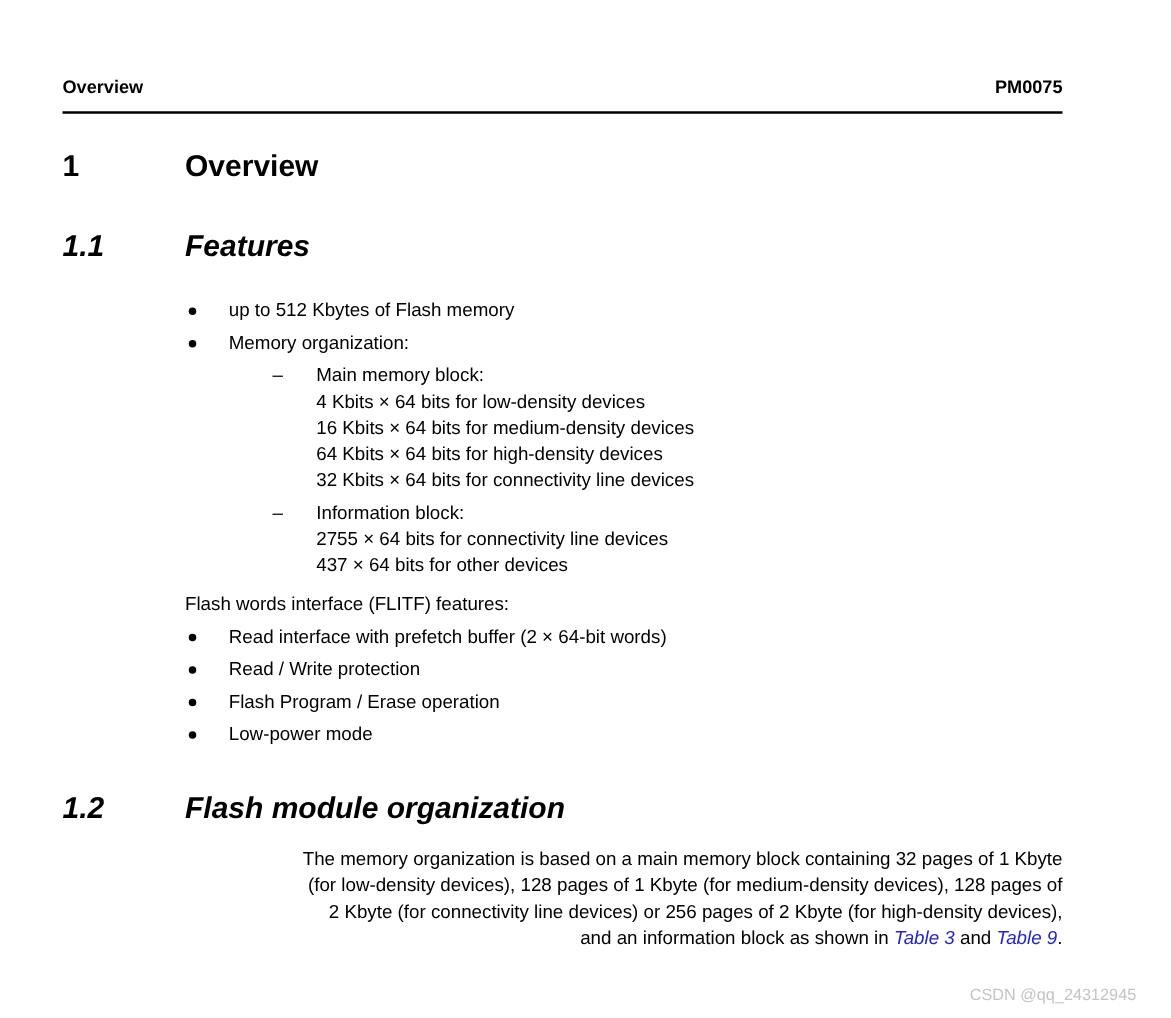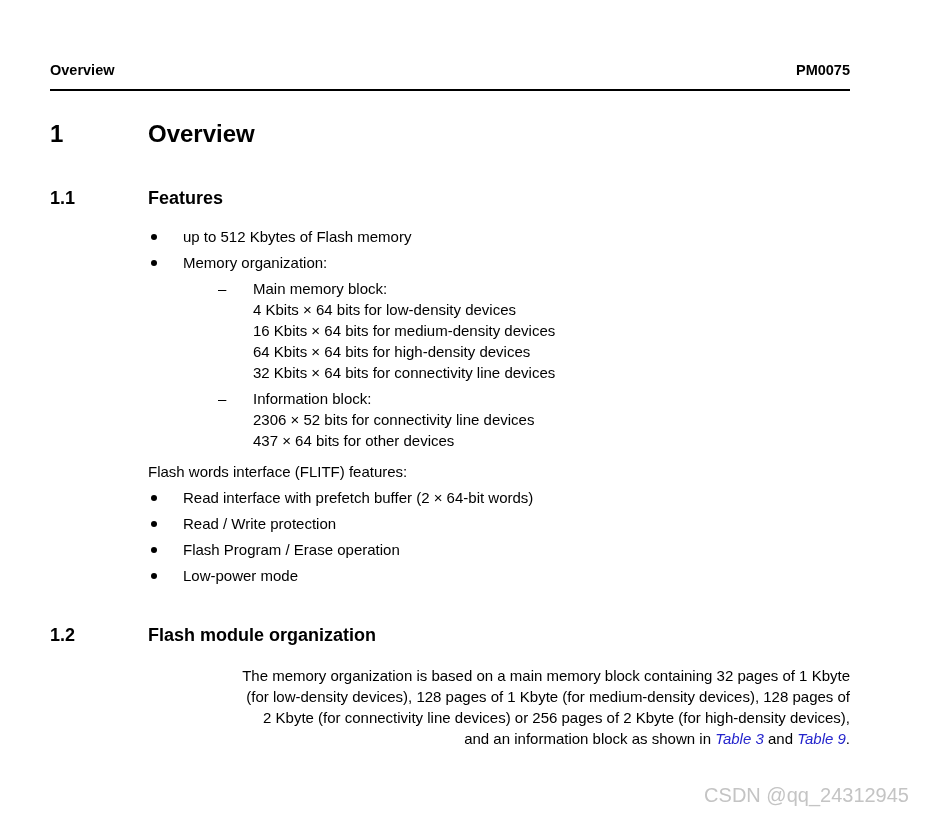--- a/index.html
+++ b/index.html
@@ -14,42 +14,42 @@
     display:flex; justify-content:space-between; align-items:flex-end;
     padding:60px 87px 0 50px; font-weight:700; font-size:14.5px;
   }
   .header-rule { border:0; border-top:2px solid #000; margin:8px 87px 0 50px; }
 
   .sec-row { display:flex; align-items:baseline; }
   .sec-num { width:98px; flex:0 0 98px; }
   .h1-row { margin:28px 87px 0 50px; }
   .h1-row .sec-num, .h1-row .sec-title { font-size:24px; font-weight:700; line-height:30px; }
   .h2-row { margin:37px 87px 0 50px; }
-  .h2-row .sec-num, .h2-row .sec-title { font-size:18px; font-weight:700; line-height:24px; }
+  .h2-row .sec-num, .h2-row .sec-title { font-size:24px; font-weight:700; line-height:24px;font-style:italic; }
 
   .content { margin:0 87px 0 148px; }
-  .features-list { margin-top:16px; }
+  .features-list { margin-top:28px; }
 
   .bullet-row { display:flex; margin-top:5px; }
   .marker-cell { flex:0 0 35px; }
   .bullet-dot { display:block; width:6px; height:6px; border-radius:50%; background:#000; margin-top:8px; margin-left:3px; }
 
   .sub-item { margin-left:70px; margin-top:5px; }
   .dash-row { display:flex; }
   .sub-lines { margin-left:35px; }
   .sub-lines div { white-space:nowrap; }
 
   .intro-para { margin-top:10px; }
   .body-para { margin-top:18px;text-align:right; }
   .body-para .para-line { white-space:nowrap; }
 
   .link { color:var(--link-blue); font-style:italic; cursor:pointer; }
   .seg { white-space:pre-wrap; }
 
-  .watermark { position:absolute; right:28px; bottom:8px; color:var(--watermark-gray); font-size:20px; }
+  .watermark { position:absolute; right:28px; bottom:8px; color:var(--watermark-gray); font-size:13px; }
 </style>
 </head>
 <body>
 
 <div class="page">
 
   <div class="doc-header">
     <span>Overview</span>
     <span>PM0075</span>
   </div>
@@ -93,21 +93,21 @@
         <div>32 Kbits × 64 bits for connectivity line devices</div>
       </div>
     </div>
 
     <div class="sub-item">
       <div class="dash-row">
         <span class="marker-cell">–</span>
         <span>Information block:</span>
       </div>
       <div class="sub-lines">
-        <div>2306 × 52 bits for connectivity line devices</div>
+        <div>2755 × 64 bits for connectivity line devices</div>
         <div>437 × 64 bits for other devices</div>
       </div>
     </div>
   </div>
 
   <div class="content intro-para">Flash words interface (FLITF) features:</div>
 
   <div class="content">
     <div class="bullet-row">
       <span class="marker-cell">

